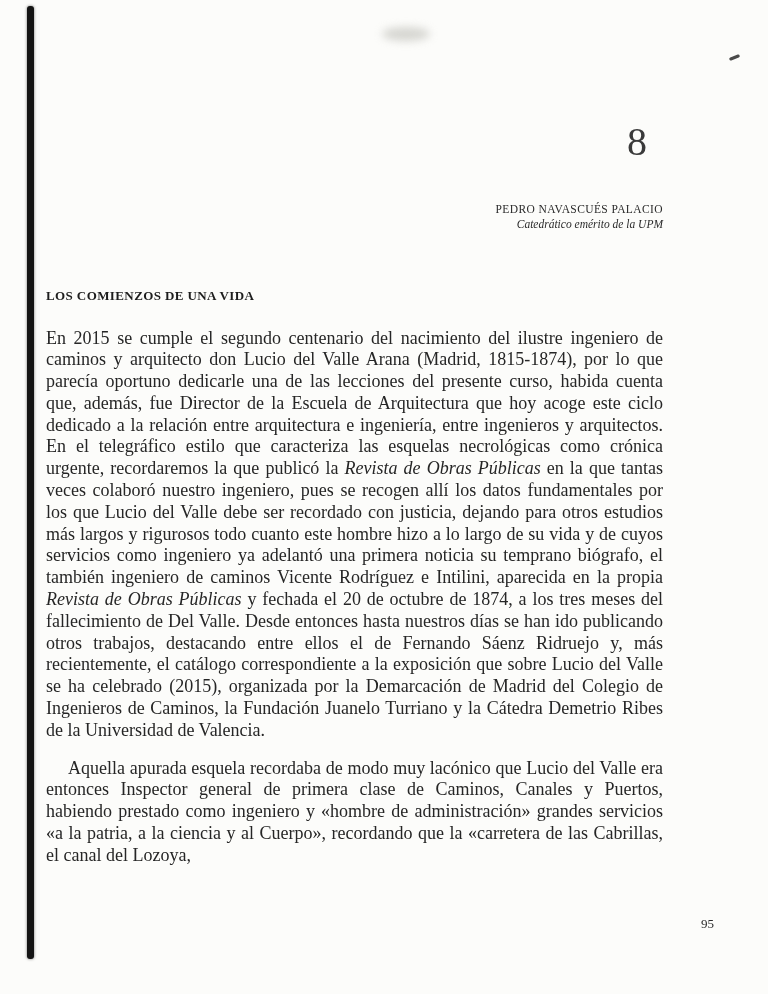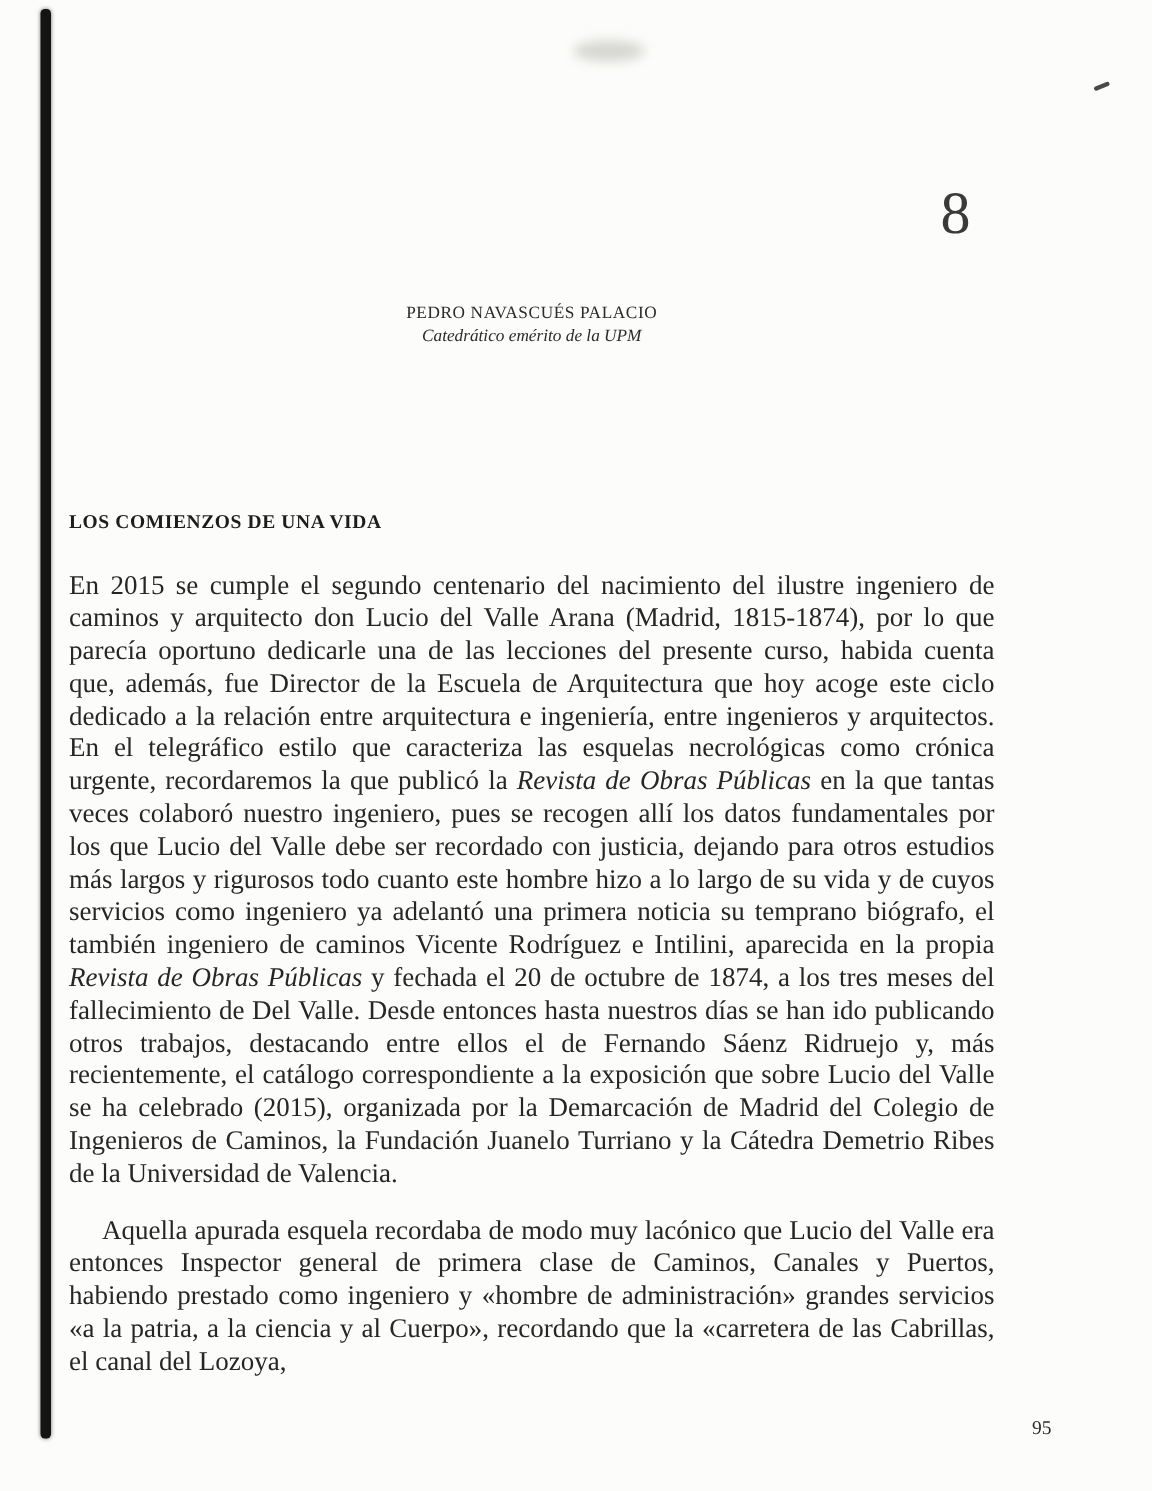--- a/index.html
+++ b/index.html
@@ -68,60 +68,59 @@
     text-align: right;
     font-size: 27px;
     line-height: 36px;
     font-weight: 700;
     letter-spacing: 0.2px;
     color: #1d1d1d;
   }
   .title-line { display: block; }
   .author-block {
     margin-top: 38px;
-    text-align: center;
+    text-align: right;
     color: #2a2a2a;
   }
   .author-name {
     font-size: 11.5px;
     letter-spacing: 0.4px;
     line-height: 15px;
   }
   .author-role {
     font-size: 11.5px;
     font-style: italic;
     line-height: 14.5px;
   }
   .section-heading {
-    margin-top: 108px;
+    margin-top: 56px;
     font-size: 13px;
     font-weight: 700;
     letter-spacing: 0.4px;
     color: #1d1d1d;
   }
   .body-text {
     margin-top: 24px;
     font-size: 18px;
     line-height: 21.8px;
     text-align: justify;
     color: #262626;
     hyphens: auto;
   }
   .body-text.second {
     margin-top: 16px;
     text-indent: 22px;
   }
   .italic { font-style: italic; }
   .page-number {
     position: absolute;
-    right: 67px;
+    right: 54px;
     top: 916px;
     font-size: 13px;
     color: #2a2a2a;
-    margin-top: 28px;
   }
 </style>
 </head>
 <body>
 
 <div class="page">
 
   <div class="gutter-bar"></div>
   <div class="smudge"></div>
   <div class="corner-mark"></div>

